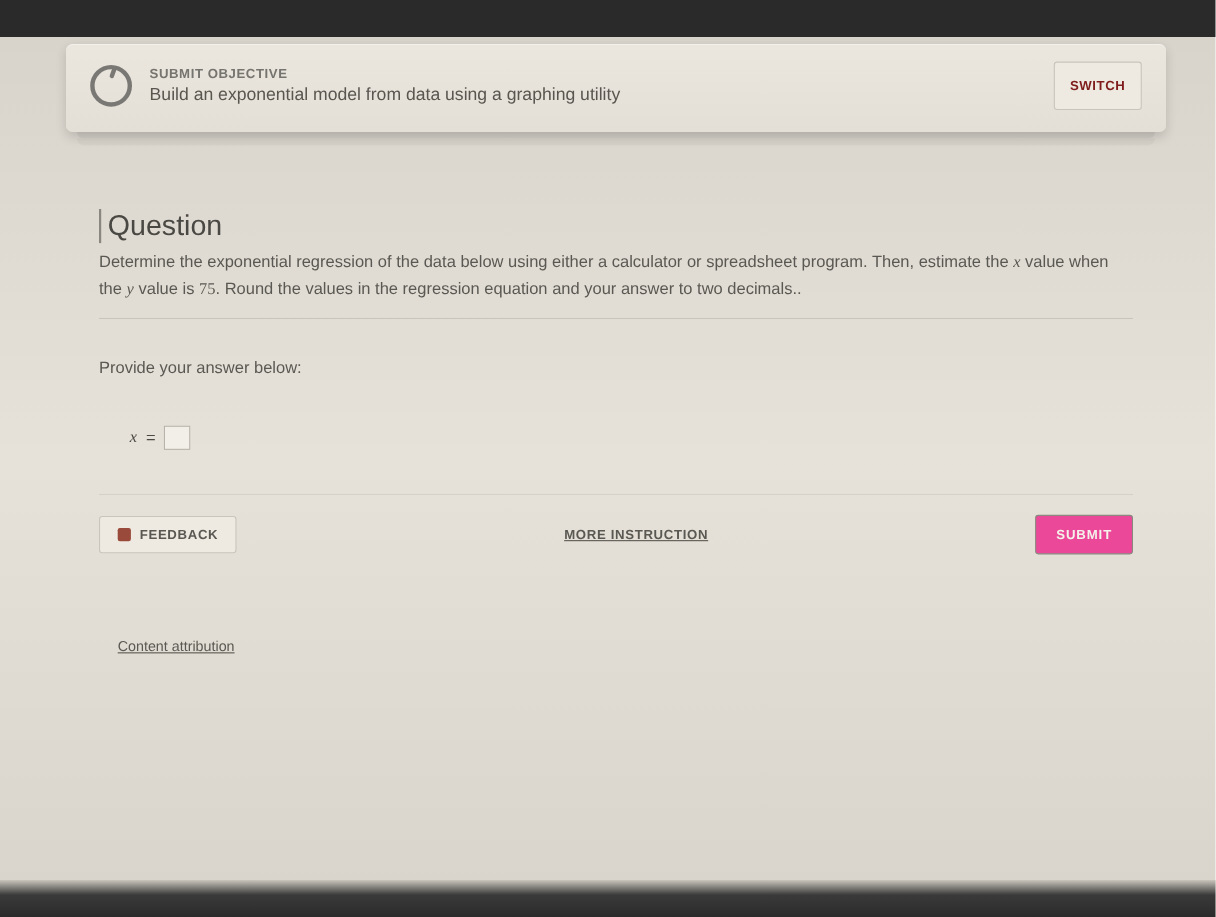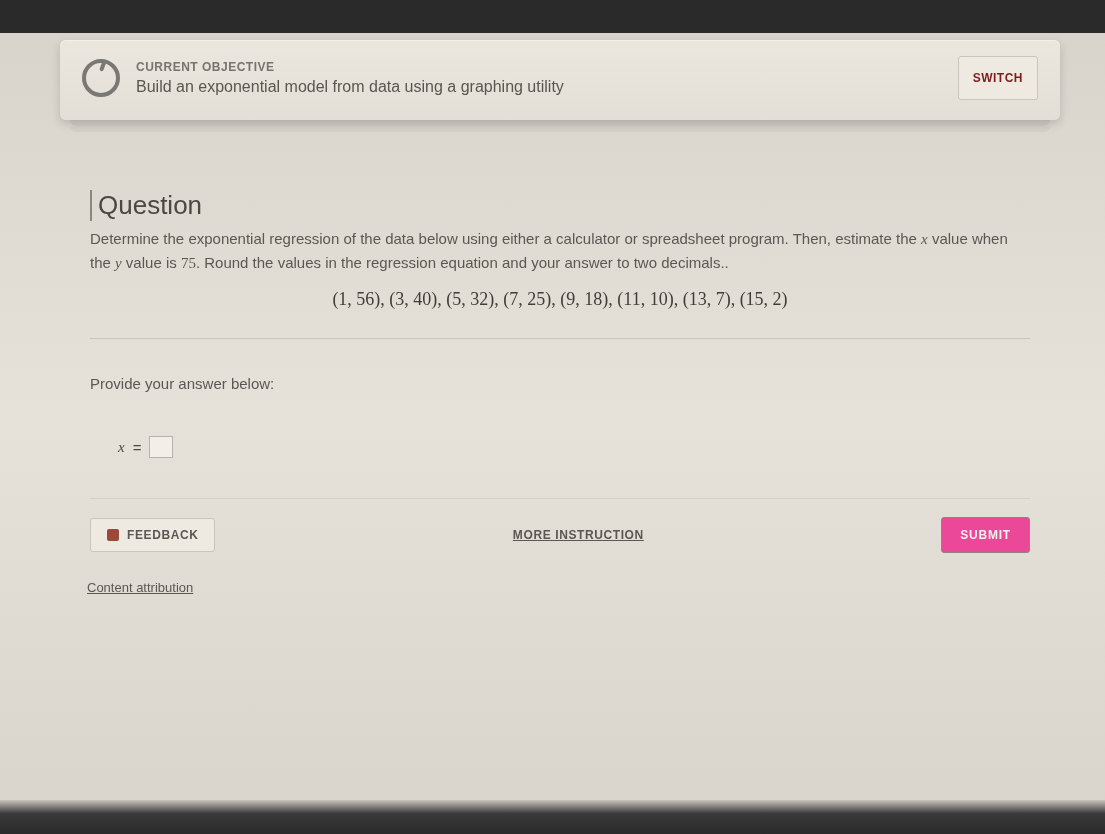--- a/index.html
+++ b/index.html
@@ -178,55 +178,54 @@
     font-size: 12px;
     font-weight: 700;
     letter-spacing: 0.8px;
     padding: 10px 18px;
     border-radius: 3px;
     cursor: pointer;
   }
 
   .attribution {
     position: absolute;
-    left: 87px;
+    left: 107px;
     top: 580px;
     font-size: 13px;
     color: #5a5852;
     text-decoration: underline;
     cursor: pointer;
   }
 
   .bottom-bar {
     position: absolute;
     left: 0; right: 0; bottom: 0;
     height: 34px;
     background: linear-gradient(180deg, #c9c5bc 0%, #3a3a3a 40%, #2a2a2a 100%);
   }
 </style>
 </head>
 <body>
 
 <div class="header-card">
   <div class="objective-icon"></div>
   <div class="objective-text">
-    <div class="objective-label">CURRENT OBJECTIVE</div>
+    <div class="objective-label">SUBMIT OBJECTIVE</div>
     <div class="objective-title">Build an exponential model from data using a graphing utility</div>
   </div>
   <button class="switch-btn">SWITCH</button>
 </div>
 
 <div class="question-card">
   <h2 class="q-heading">Question</h2>
 
   <p class="q-body">
     <span>Determine the exponential regression of the data below using either a calculator or spreadsheet program. Then, estimate the </span><span class="mathvar">x</span><span> value when the </span><span class="mathvar">y</span><span> value is </span><span class="mathnum">75</span><span>. Round the values in the regression equation and your answer to two decimals..</span>
   </p>
 
-  <div class="q-data">(1, 56), (3, 40), (5, 32), (7, 25), (9, 18), (11, 10), (13, 7), (15, 2)</div>
 
   <div class="answer-section">
     <div class="answer-label">Provide your answer below:</div>
     <div class="answer-row">
       <span class="answer-var">x</span>
       <span class="answer-eq">=</span>
       <input class="answer-input" type="text" value="" style="">
     </div>
 
     <div class="action-row">

